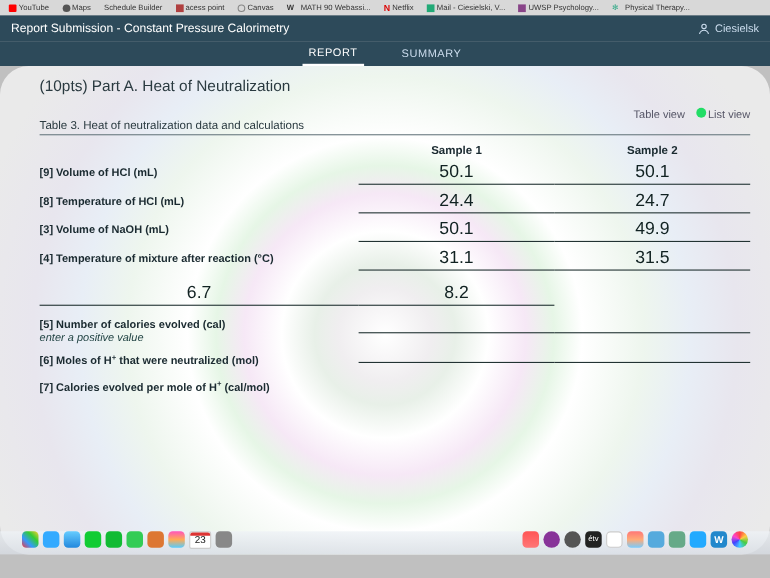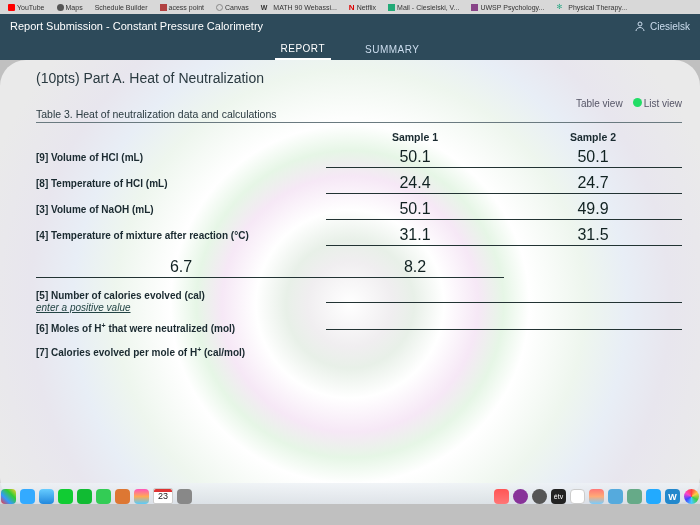--- a/index.html
+++ b/index.html
@@ -23,25 +23,25 @@
   .viewtoggle { position: absolute; right: 0; top: 28px; font-size: 10px; color: #556; display: flex; gap: 10px; align-items: center; }
   .viewtoggle .pill { width: 9px; height: 9px; border-radius: 50%; background: #2d6; display: inline-block; margin-right: 2px; }
   .table-caption { font-size: 10.5px; color: #2a3a40; margin-top: 22px; margin-bottom: 2px; }
   hr.cap { border: none; border-top: 1px solid #6a7a80; margin-bottom: 6px; }
   .data-grid { width: 100%; font-size: 10.5px; color: #1a2a30; }
   .grid-head, .grid-row { display: grid; grid-template-columns: 290px 1fr 1fr; align-items: center; }
   .grid-head { font-weight: 700; color: #1a2a30; padding: 2px 0; }
   .grid-head .c2, .grid-head .c3 { text-align: center; }
   .grid-row { min-height: 24px; padding: 3px 0; }
   .grid-row .label { font-weight: 600; color: #1a2a30; font-size: 10px; line-height: 1.2; padding-right: 10px; }
-  .grid-row .sub { font-style: italic; font-weight: 400; color: #244; display: block; text-decoration: underline; }
+  .grid-row .sub { font-style: italic; font-weight: 400; color: #244; display: block; }
   .cell { text-align: center; padding: 0 8px 1px 8px; font-size: 16px; color: #122; }
   .underlined { border-bottom: 1px solid #233; }
   .spacer { height: 6px; }
-  .dock { position: absolute; left: 0; right: 0; bottom: 0; height: 21px; background: linear-gradient(#eef2f6cc, #d8dde4cc); display: flex; align-items: flex-end; gap: 4px; padding: 0 1px; }
+  .dock { position: absolute; left: 0; right: 0; bottom: 0; height: 21px; background: linear-gradient(#eef2f6cc, #d8dde4cc); display: flex; align-items: flex-start; gap: 4px; padding: 0 20px; }
   .dock .di { width: 15px; height: 15px; border-radius: 4px; }
   .calbox { width: 20px; height: 16px; background: #fff; border: 1px solid #ccc; border-radius: 2px; font-size: 9px; color: #222; display: flex; align-items: center; justify-content: center; position: relative; }
   .calbox::before { content: ""; position: absolute; top: 0; left: 0; right: 0; height: 3px; background: #d33; border-radius: 2px 2px 0 0; }
   sup { font-size: 0.7em; }
 </style>
 </head>
 <body>
 
 <div class="browser-tabs">
   <span class="tab">

